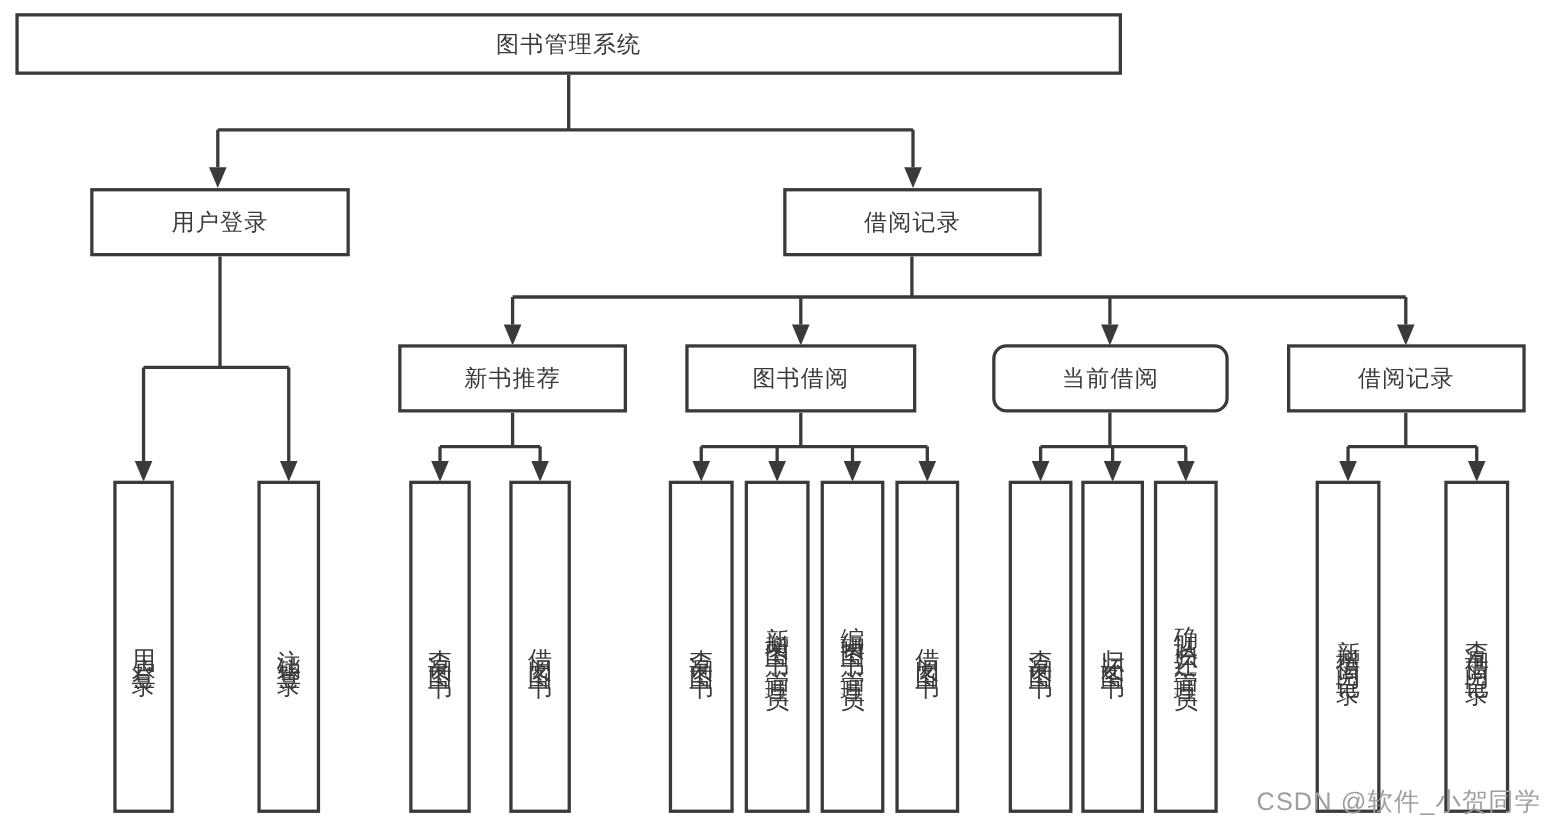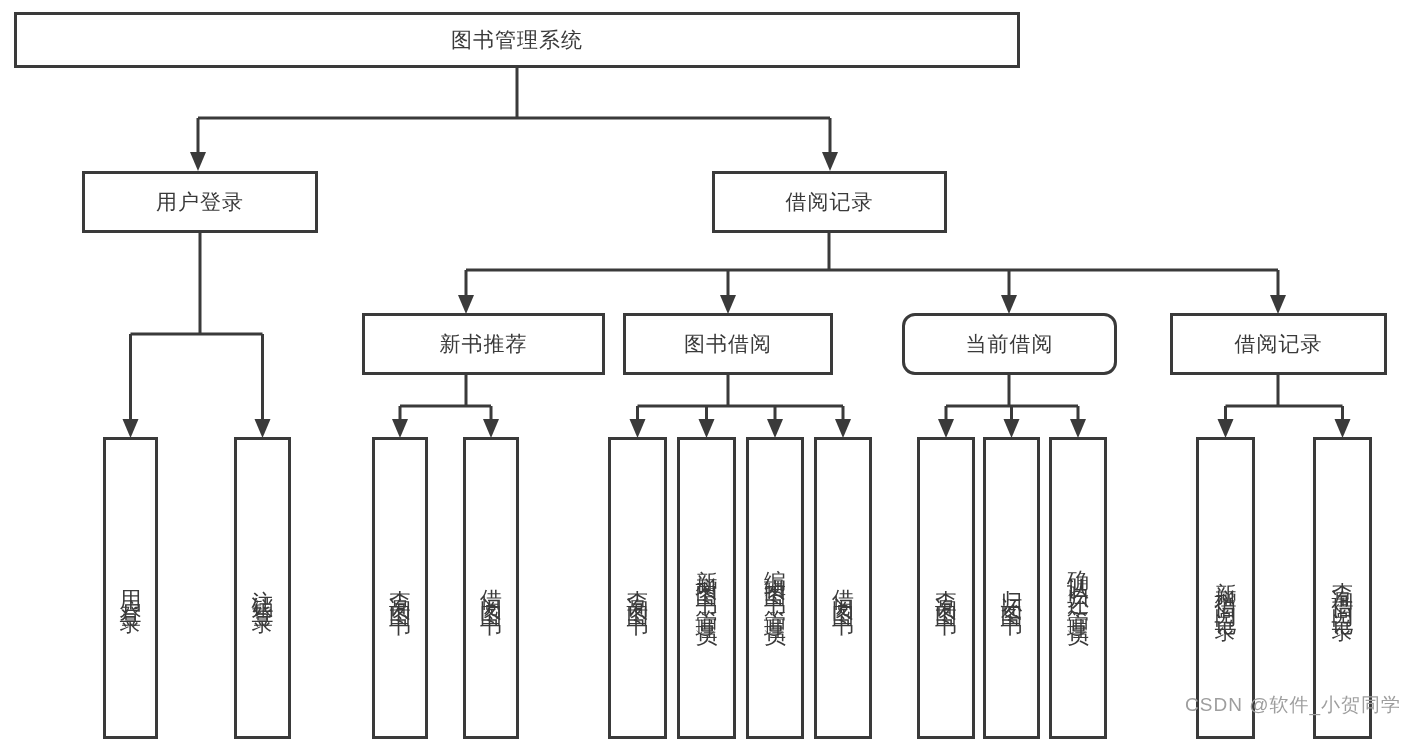--- a/index.html
+++ b/index.html
@@ -55,22 +55,22 @@
     text-orientation: mixed;
     color: var(--text);
     font-size: 22px;
     letter-spacing: 8px;
     line-height: 1;
     max-height: 292px;
   }
   .watermark {
     position: absolute;
     right: 4px;
-    top: 692px;
-    font-size: 19px;
+    top: 713px;
+    font-size: 23px;
     letter-spacing: 1px;
     color: var(--watermark);
     z-index: 5;
     white-space: nowrap;
   }
 </style>
 </head>
 <body>
 
 <div class="stage">
@@ -109,21 +109,21 @@
     <path d="M1278 375 V406 M1225.5 406 H1342.5 M1225.5 406 V419 M1342.5 406 V419"></path>
     <polygon points="1217.5,419 1233.5,419 1225.5,438"></polygon>
     <polygon points="1334.5,419 1350.5,419 1342.5,438"></polygon>
   </svg>
 
   <div class="box root-box">图书管理系统</div>
 
   <div class="box lvl-box" style="left:82px; top:171px; width:236px;">用户登录</div>
   <div class="box lvl-box" style="left:712px; top:171px; width:235px;">借阅记录</div>
 
-  <div class="box lvl-box" style="left:362px; top:313px; width:243px;">新书推荐</div>
+  <div class="box lvl-box" style="left:362px; top:313px; width:208px;">新书推荐</div>
   <div class="box lvl-box" style="left:623px; top:313px; width:210px;font-family:Liberation Mono, monospace;">图书借阅</div>
   <div class="box lvl-box" style="left:902px; top:313px; width:215px;border-radius:13px;">当前借阅</div>
   <div class="box lvl-box" style="left:1170px; top:313px; width:217px;">借阅记录</div>
 
   <div class="leaf" style="left:103px; width:55px;">
     <span class="vtext">用户登录</span>
   </div>
   <div class="leaf" style="left:234px; width:57px;">
     <span class="vtext">注销登录</span>
   </div>

